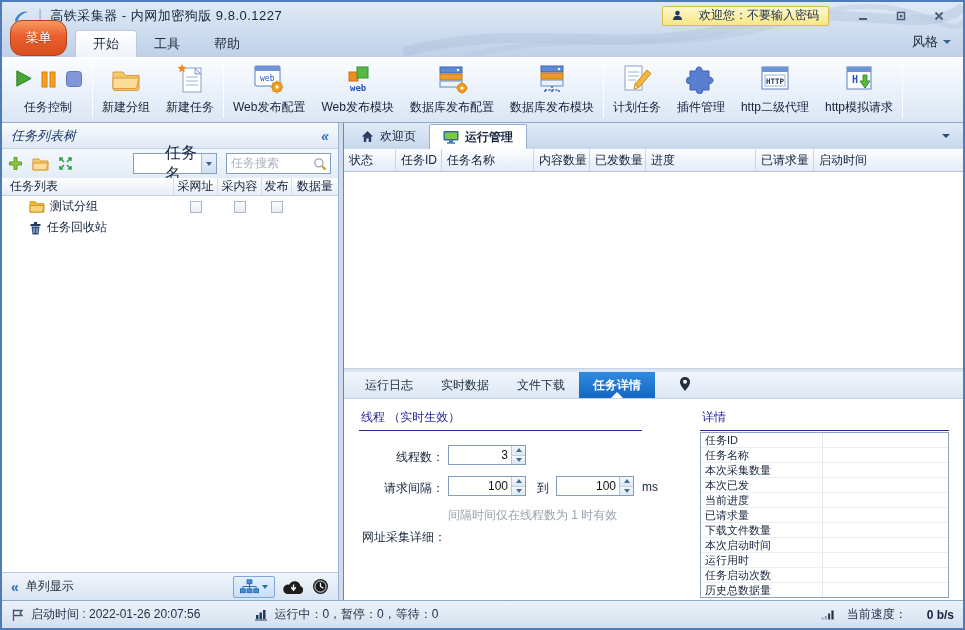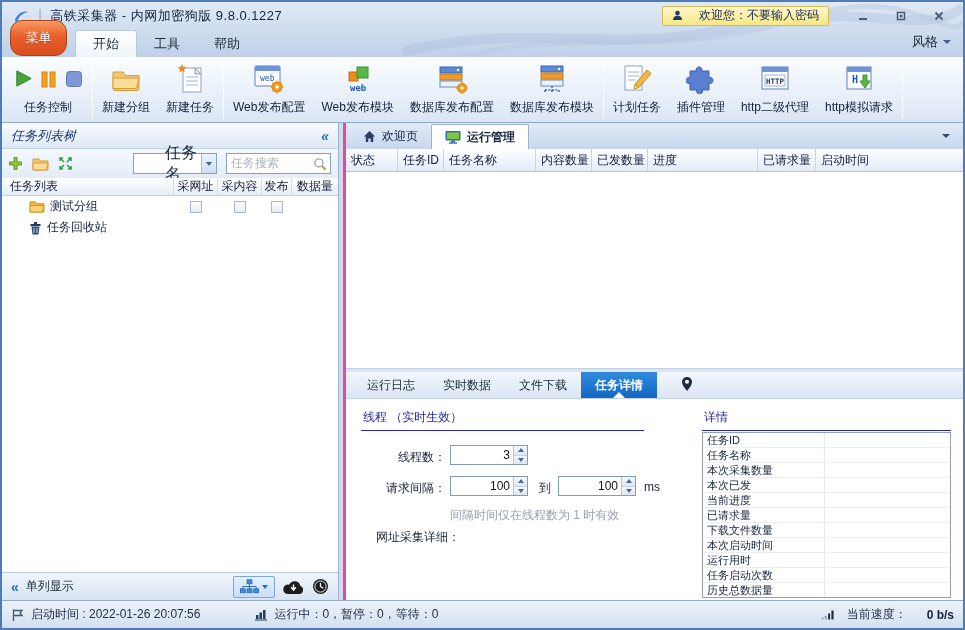--- a/index.html
+++ b/index.html
@@ -47,21 +47,21 @@
   .tree-row{height:21px;display:flex;align-items:center;font-size:12px;color:#15243c;flex:0 0 auto;}
   .tr-first{width:172px;display:flex;align-items:center;gap:5px;padding-left:27px;}
   .tr-cell{width:44px;display:flex;justify-content:center;}
   .tr-cell.narrow{width:30px;}
   .cb{width:12px;height:12px;border:1px solid #aab6c6;background:linear-gradient(180deg,#fbfcfd,#e9edf2);}
   .sb-space{flex:1;background:#fff;}
   .sb-bottom{height:28px;background:linear-gradient(180deg,#f0f5fb,#d9e4f2);border-top:1px solid #bac9de;display:flex;align-items:center;padding:0 9px;gap:7px;font-size:12px;color:#1c2a3a;flex:0 0 auto;}
   .orgchart-btn{margin-left:auto;width:42px;height:22px;background:linear-gradient(180deg,#e4f1fe,#c8def7);border:1px solid #7fa8d9;border-radius:2px;display:flex;align-items:center;justify-content:center;gap:3px;}
   .splitter-v{width:4px;background:#cfdcee;flex:0 0 auto;}
   
-  .main{flex:1;display:flex;flex-direction:column;min-width:0;background:#fff;border-left:3px solid #ec4899;}
+  .main{flex:1;display:flex;flex-direction:column;min-width:0;background:#fff;border-left:1px solid #ec4899;}
   .main-tabbar{height:26px;background:linear-gradient(180deg,#e2ebf7,#c6d7ee);display:flex;align-items:flex-end;padding-left:4px;flex:0 0 auto;}
   .vtab{height:25px;display:flex;align-items:center;gap:6px;padding:0 13px;font-size:12px;color:#15243c;}
   .vtab.active{background:#fff;border:1px solid #9ab0d0;border-bottom:none;border-radius:2px 2px 0 0;font-weight:bold;}
   .tabbar-caret{margin-left:auto;margin-right:13px;align-self:center;}
   .grid-header{height:23px;display:flex;background:linear-gradient(180deg,#fdfeff,#e3ebf7);border-bottom:1px solid #b6c5da;font-size:12px;color:#14213a;flex:0 0 auto;}
   .gh-cell{display:flex;align-items:center;padding-left:5px;border-right:1px solid #c9d5e6;white-space:nowrap;overflow:hidden;}
   .gh-c0{width:52px;}.gh-c1{width:46px;}.gh-c2{width:92px;}.gh-c3{width:56px;}.gh-c4{width:56px;}.gh-c5{width:110px;}.gh-c6{width:58px;}.gh-c7{flex:1;border-right:none;}
   .grid-body{flex:1;background:#fff;min-height:0;}
   .splitter-h{height:4px;background:#dce6f3;border-top:1px solid #c2d1e4;flex:0 0 auto;}
   .btabbar{height:27px;background:linear-gradient(180deg,#f2f6fc,#dbe6f4);border-bottom:1px solid #c2d1e4;display:flex;align-items:stretch;padding-left:7px;font-size:12px;color:#1a2a3a;flex:0 0 auto;}
@@ -73,21 +73,21 @@
   .section-title{position:absolute;color:#28289a;font-size:12px;border-bottom:1px solid #28289a;padding:0 0 4px 2px;}
   .frow-label{position:absolute;width:92px;text-align:right;color:#15243c;}
   .spin{position:absolute;width:78px;height:20px;border:1px solid #7f9db9;background:#fff;display:flex;}
   .spin input{flex:1;min-width:0;border:none;outline:none;text-align:right;font-size:12px;padding-right:3px;font-family:inherit;color:#111;}
   .spin-btns{width:14px;display:flex;flex-direction:column;border-left:1px solid #b9c6d4;}
   .spin-up,.spin-down{flex:1;background:linear-gradient(180deg,#f4f8fc,#dde7f1);display:flex;align-items:center;justify-content:center;}
   .spin-up{border-bottom:1px solid #c6d2de;}
   .tcaret-up{width:0;height:0;border-left:3px solid transparent;border-right:3px solid transparent;border-bottom:4px solid #4a6a94;}
   .tcaret-dn{width:0;height:0;border-left:3px solid transparent;border-right:3px solid transparent;border-top:4px solid #4a6a94;}
   .hint{position:absolute;left:104px;top:108px;color:#9aa2ad;}
-  .url-label{position:absolute;left:30px;top:130px;}
+  .url-label{position:absolute;left:18px;top:130px;}
   .detail-list{position:absolute;left:356px;top:33px;width:249px;height:166px;border:1px solid #93a1b5;overflow:hidden;background:#fff;}
   .dl-row{height:15px;display:flex;align-items:center;border-bottom:1px solid #ededf4;font-size:11px;color:#15243c;}
   .dl-key{width:122px;padding-left:4px;border-right:1px solid #e4e7ef;height:100%;display:flex;align-items:center;white-space:nowrap;}
   .dl-val{flex:1;height:100%;}
   
   .statusbar{height:28px;background:linear-gradient(180deg,#ecf2fa,#d4e0ef);border-top:1px solid #93a9c9;display:flex;align-items:center;font-size:12px;color:#22314a;padding:0 9px;gap:6px;flex:0 0 auto;}
   .sb-mid{margin-left:48px;display:flex;align-items:center;gap:6px;}
   .sb-right{margin-left:auto;display:flex;align-items:center;gap:10px;}
   .speed-val{font-weight:bold;color:#15233f;margin-left:10px;}
 </style>

